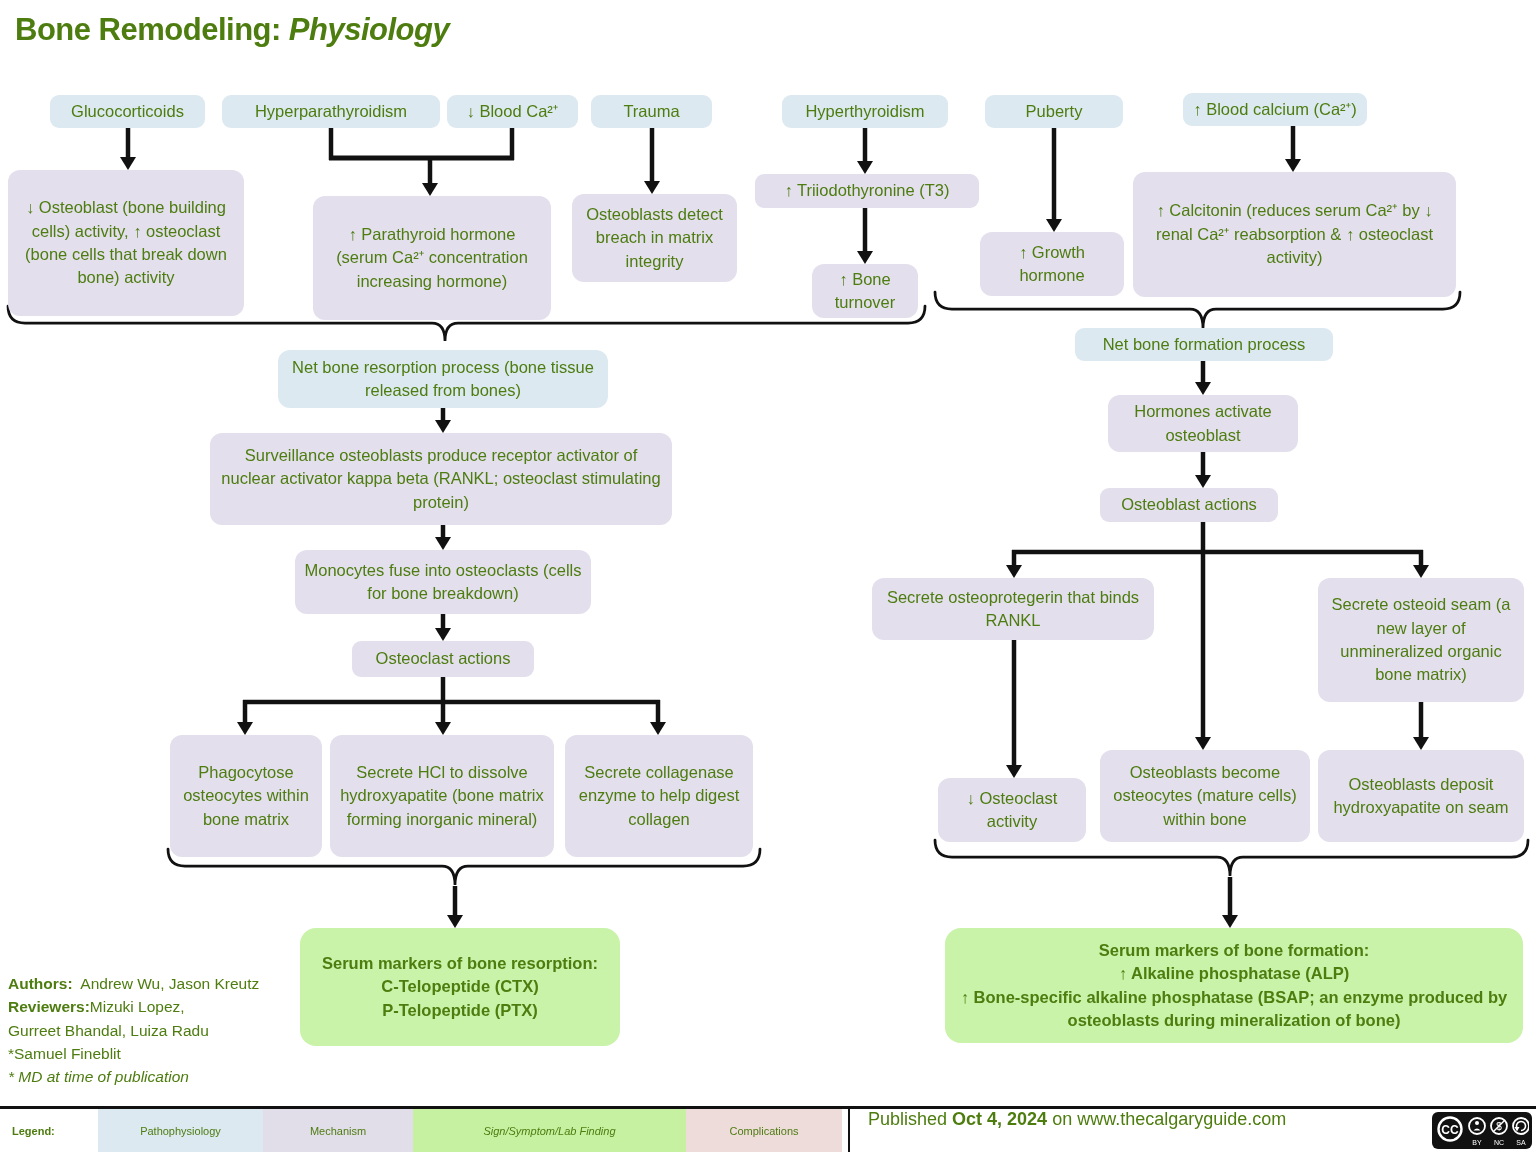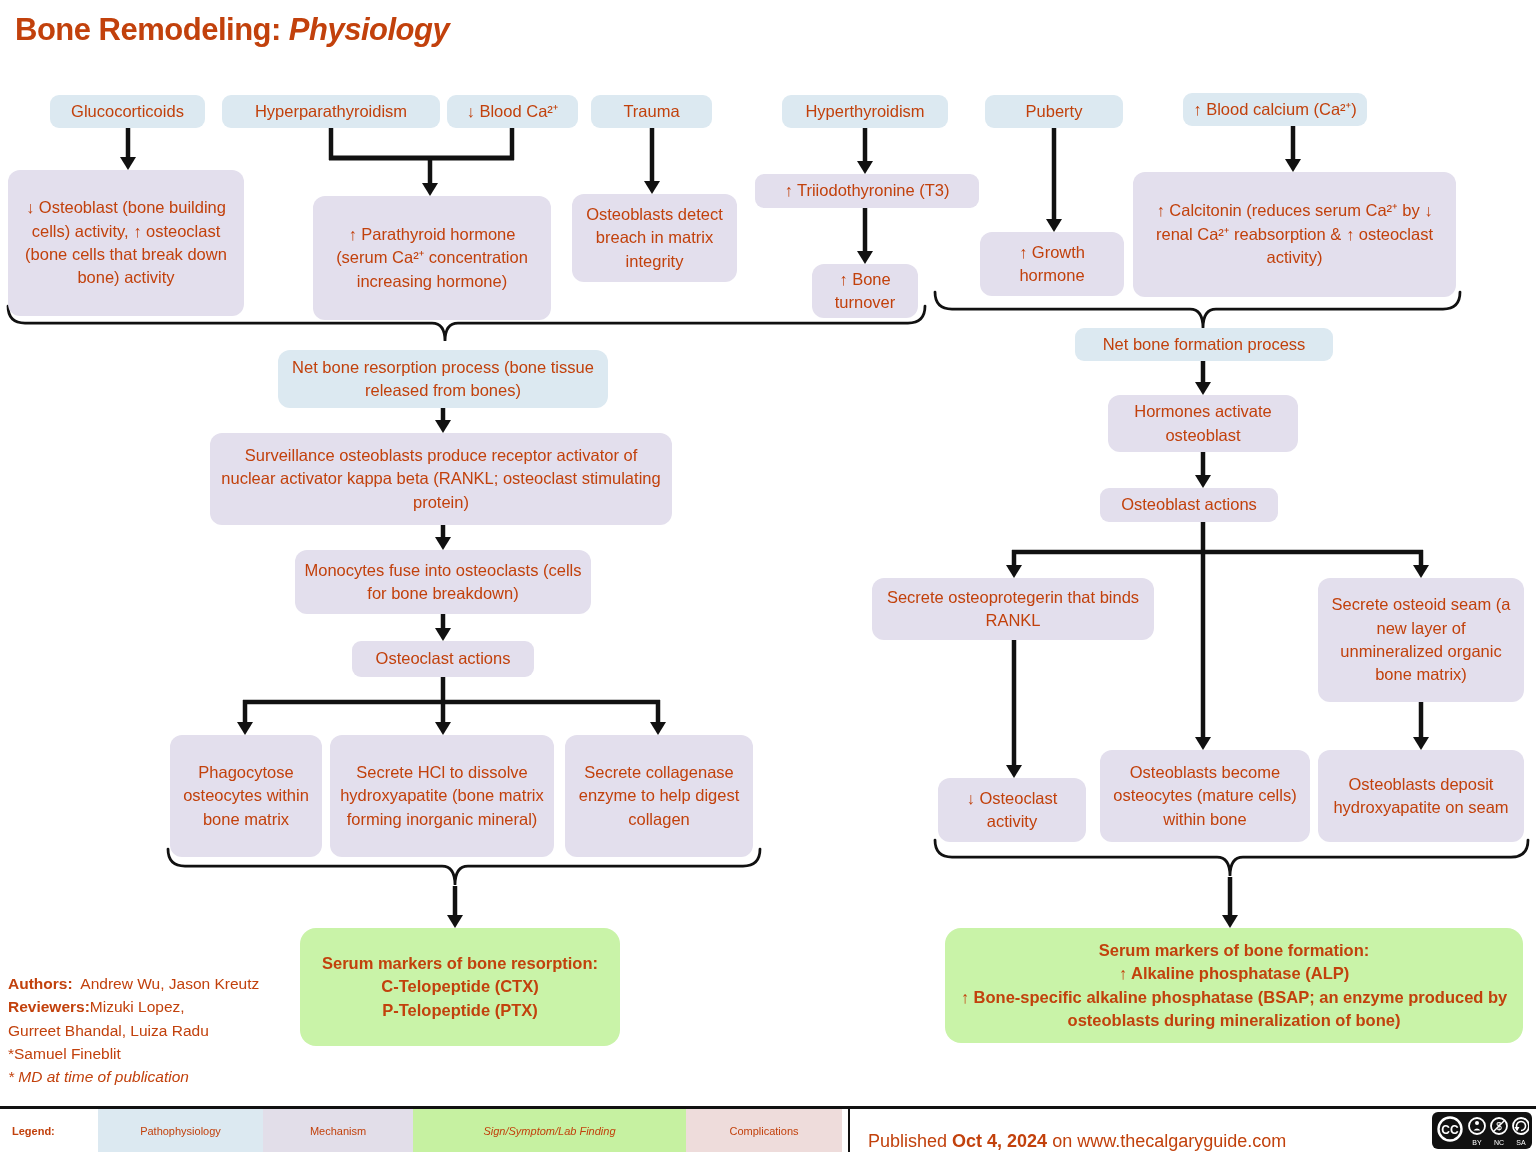--- a/index.html
+++ b/index.html
@@ -1,17 +1,17 @@
 <!DOCTYPE html>
 <html><head>
 <meta charset="utf-8">
 <style>
   html,body{margin:0;padding:0;background:#fff;}
   .canvas{position:relative;width:1536px;height:1152px;background:#ffffff;
-          font-family:"Liberation Sans",sans-serif;color:#c2410c;overflow:hidden;}
+          font-family:"Liberation Sans",sans-serif;color:#4d7c0f;overflow:hidden;}
   .title{position:absolute;left:15px;top:12px;font-size:31px;font-weight:800;letter-spacing:-0.5px;}
   .title .sub{font-style:italic;margin-left:8px;}
   svg.layer{position:absolute;left:0;top:0;z-index:1;}
   .node{position:absolute;display:flex;flex-direction:column;align-items:center;justify-content:center;
         text-align:center;font-size:16.5px;line-height:1.42;padding:4px 8px;box-sizing:border-box;
         border-radius:12px;z-index:2;}
   .small{border-radius:9px;}
   .blue{background:#dce9f1;}
   .purple{background:#e3dfed;}
   .greenbox{background:#c9f3a8;font-weight:bold;border-radius:16px;}
@@ -20,21 +20,21 @@
   .legend-top{position:absolute;left:0;top:1106px;width:1536px;height:3px;background:#111;z-index:3;}
   .legend-row{position:absolute;left:0;top:1109px;width:1536px;height:43px;z-index:3;background:#fff;}
   .lcell{position:absolute;top:0;height:43px;display:flex;align-items:center;justify-content:center;
          font-size:11px;}
   .llabel{font-weight:bold;justify-content:flex-start;padding-left:12px;}
   .c-path{background:#dce9f1;}
   .c-mech{background:#e2dee9;}
   .c-sign{background:#c6f1a1;}
   .c-comp{background:#eedcdb;}
   .ldivider{position:absolute;left:848px;top:0;width:2px;height:43px;background:#111;}
-  .published{position:absolute;left:868px;top:0;height:43px;display:flex;align-items:flex-end;font-size:18px;}
+  .published{position:absolute;left:868px;top:0;height:43px;display:flex;align-items:flex-start;font-size:18px;}
   .published b{margin:0 5px;}
   .cc-badge{position:absolute;left:1432px;top:3px;width:100px;height:37px;background:#111;border-radius:6px;
             display:flex;align-items:center;justify-content:center;}
 </style>
 </head>
 <body>
 
 <div class="canvas">
 
   <div class="title">

